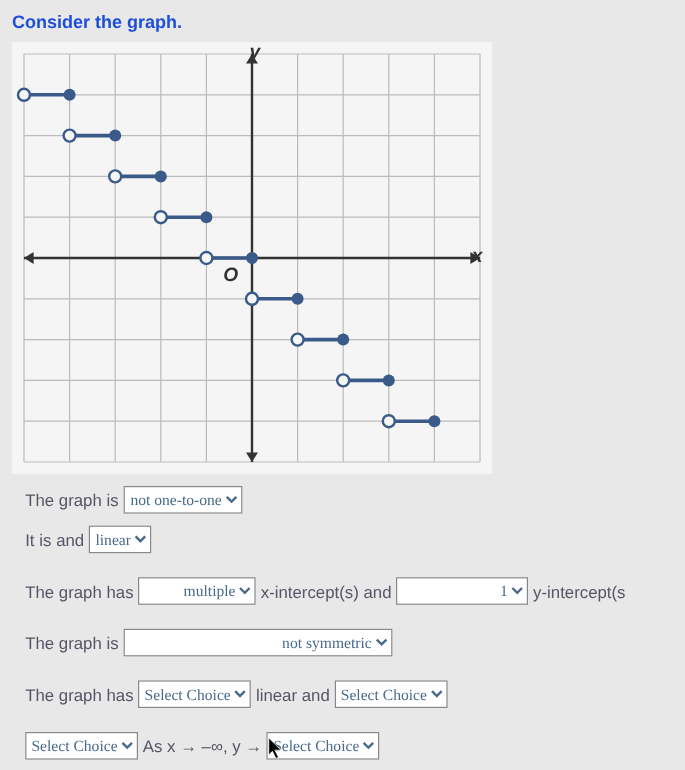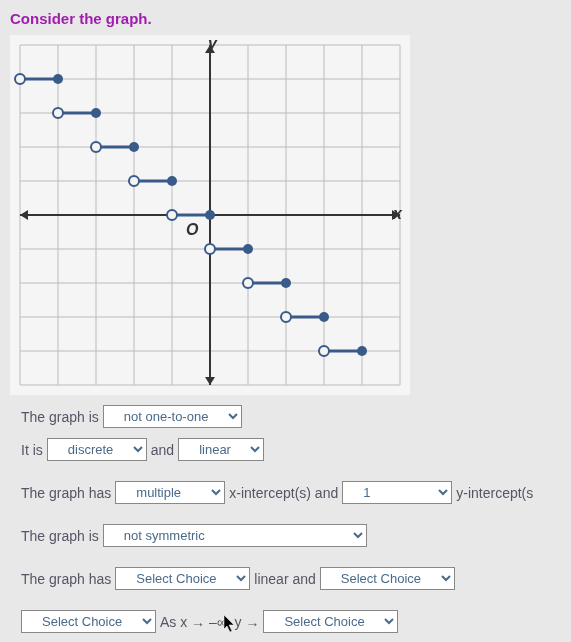--- a/index.html
+++ b/index.html
@@ -8,21 +8,21 @@
   margin: 0;
   padding: 10px;
   color: #333;
   font-size: 14px;
   width: 571px;
   box-sizing: border-box;
 }
 .heading {
   font-weight: bold;
   font-size: 15px;
-  color: #a21caf;
+  color: #1d4ed8;
   margin-bottom: 8px;
 }
 .chart-container {
   position: relative;
   width: 400px;
   height: 360px;
   background: #f5f5f5;
   margin-bottom: 10px;
 }
 .statement-row {
@@ -31,22 +31,23 @@
   display: flex;
   flex-wrap: wrap;
   align-items: center;
   gap: 4px;
 }
 select {
   border: 1px solid #888;
   background: #fff;
   color: #4a6a8a;
   font-size: 13px;
-  padding: 2px 16px;
-  font-family: Liberation Sans, sans-serif;
+  padding: 2px 0;
+  font-family: Liberation Serif, serif;
+  text-align: right;
 }
 .axis-label {
   position: absolute;
   font-weight: bold;
   font-style: italic;
   color: #333;
   font-size: 16px;
 }
 .cursor-svg {
   position: absolute;
@@ -122,36 +123,35 @@
   <div class="axis-label" style="top:186px; left:176px;">O</div>
 </div>
 
 <div class="statement-row">
   <span>The graph is</span>
   <select><option>not one-to-one</option></select>
 </div>
 
 <div class="statement-row">
   <span>It is</span>
-  <select><option>discrete</option></select>
   <span>and</span>
   <select><option>linear</option></select>
 </div>
 
 <div class="statement-row" style="margin-top:20px;">
   <span>The graph has</span>
-  <select style="width:110px;"><option>multiple</option></select>
+  <select style="width:98px;"><option>multiple</option></select>
   <span>x-intercept(s) and</span>
   <select style="width:110px;"><option>1</option></select>
   <span>y-intercept(s</span>
 </div>
 
 <div class="statement-row" style="margin-top:20px;">
   <span>The graph is</span>
-  <select style="width:264px;"><option>not symmetric</option></select>
+  <select style="width:224px;"><option>not symmetric</option></select>
 </div>
 
 <div class="statement-row" style="margin-top:20px;">
   <span>The graph has</span>
   <select><option>Select Choice</option></select>
   <span>linear and</span>
   <select><option>Select Choice</option></select>
 </div>
 
 <div class="statement-row" style="margin-top:20px; position:relative;">

